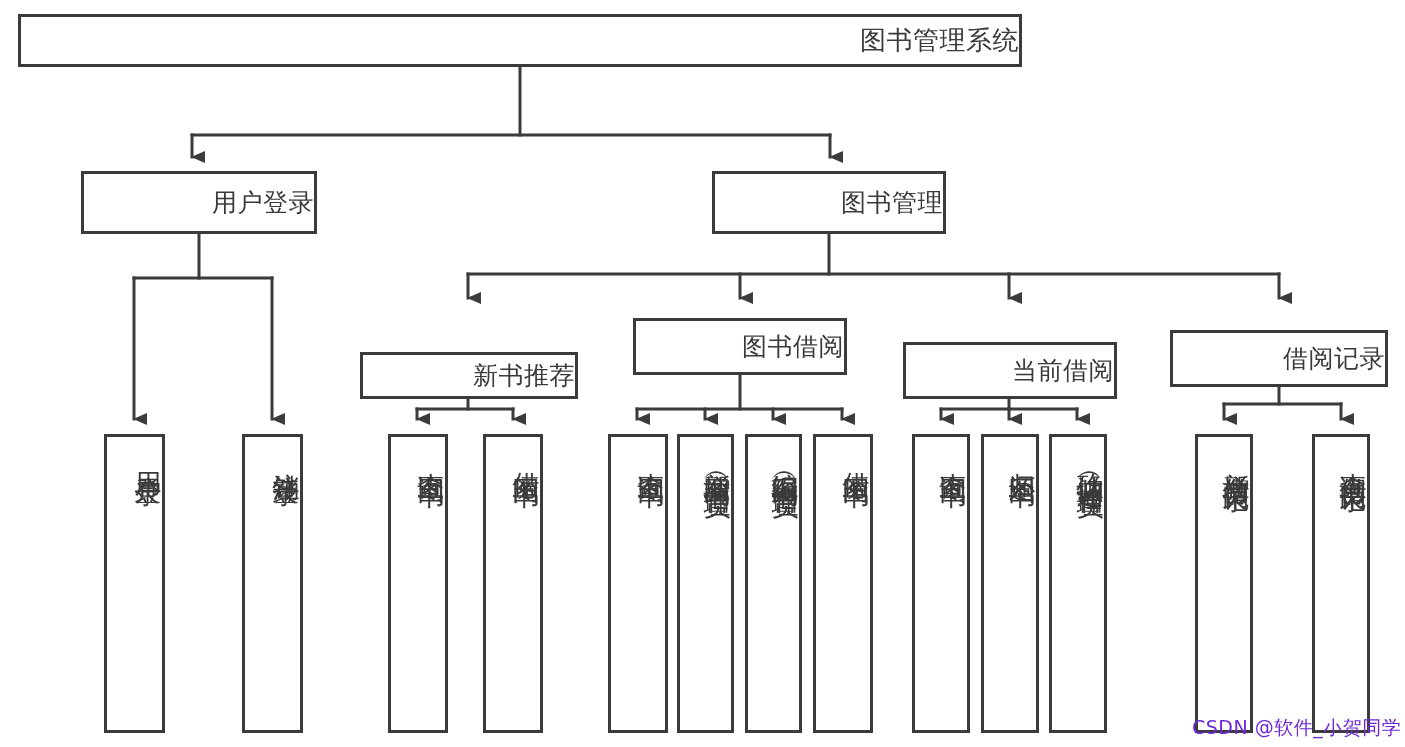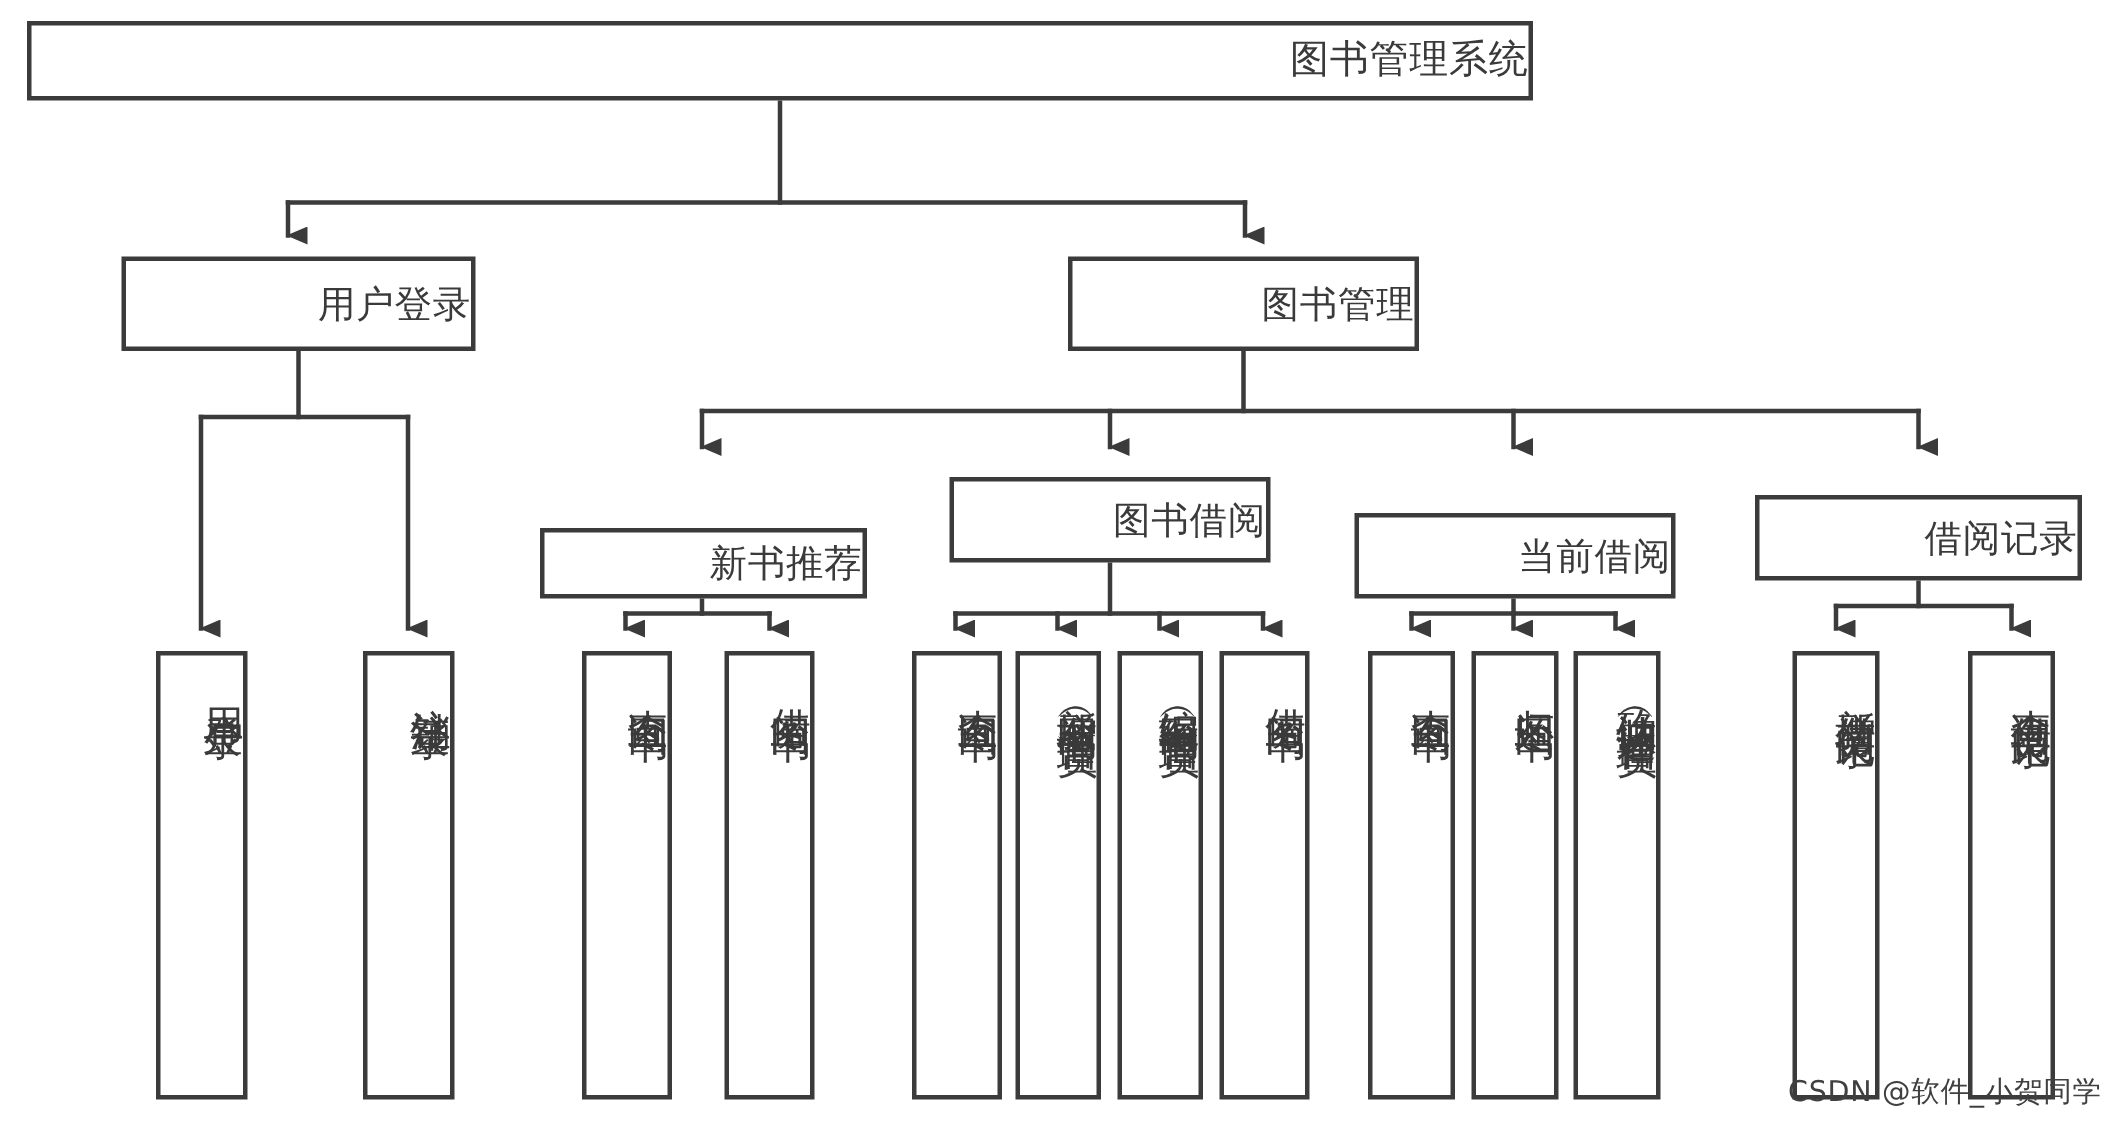--- a/index.html
+++ b/index.html
@@ -52,21 +52,21 @@
   .vert .node-label {
     writing-mode: vertical-rl;
     text-orientation: upright;
     font-size: 27px;
     letter-spacing: 3px;
     line-height: 1;
   }
   .node-root .node-label { font-size: 26px; }
   .watermark {
     position: absolute;
-    color: #404040;
+    color: #6d28d9;
     font-size: 19px;
     letter-spacing: 0.5px;
     white-space: nowrap;
     font-family: "DejaVu Sans", "Liberation Sans", sans-serif;
   }
 </style>
 </head>
 <body>
 
 <div id="canvas">

